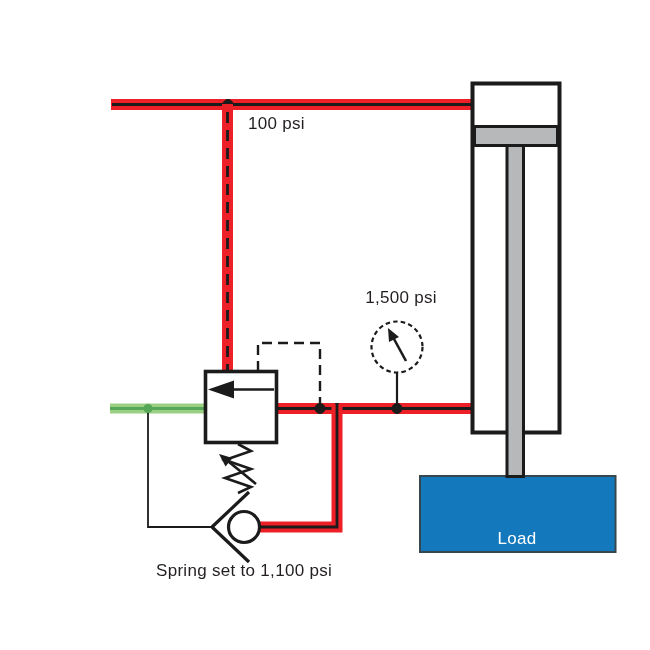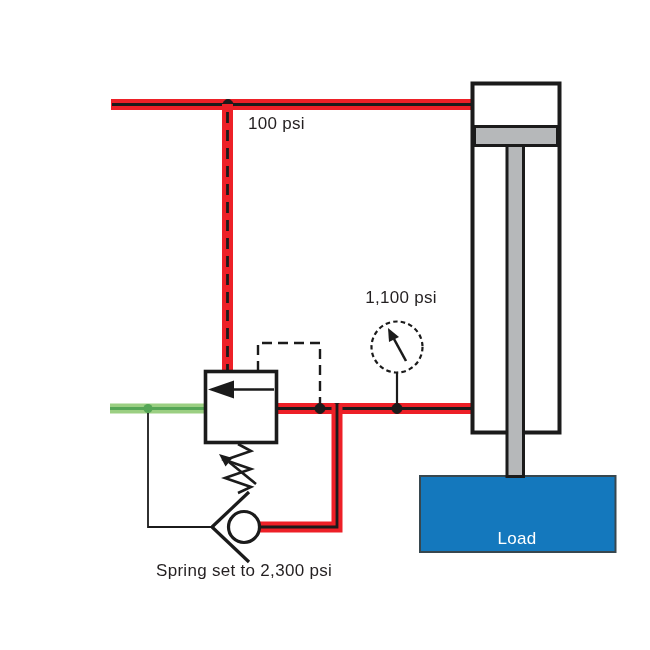--- a/index.html
+++ b/index.html
@@ -110,19 +110,19 @@
     <g>
       <rect class="ink" x="472.5" y="83.5" width="87" height="349" fill="#ffffff" stroke-width="4"></rect>
       <rect class="ink" x="474.5" y="126.5" width="83" height="19" stroke-width="3" fill="#B6B8BA"></rect>
       <rect class="ink" x="507" y="145.5" width="16.5" height="331" stroke-width="3" fill="#B6B8BA"></rect>
     </g>
 
   </svg>
 
   <div class="diagram-label" style="left:248px; top:114px;">100 psi</div>
 
-  <div class="diagram-label label-centered" style="left:401px; top:288px;">1,100 psi</div>
+  <div class="diagram-label label-centered" style="left:401px; top:288px;">1,500 psi</div>
 
-  <div class="diagram-label" style="left:156px; top:561px;">Spring set to 2,300 psi</div>
+  <div class="diagram-label" style="left:156px; top:561px;">Spring set to 1,100 psi</div>
 
   <div class="diagram-label label-load" style="left:517px; top:514px;margin-top:25px;">Load</div>
 
 </div>
 
 </body></html>

